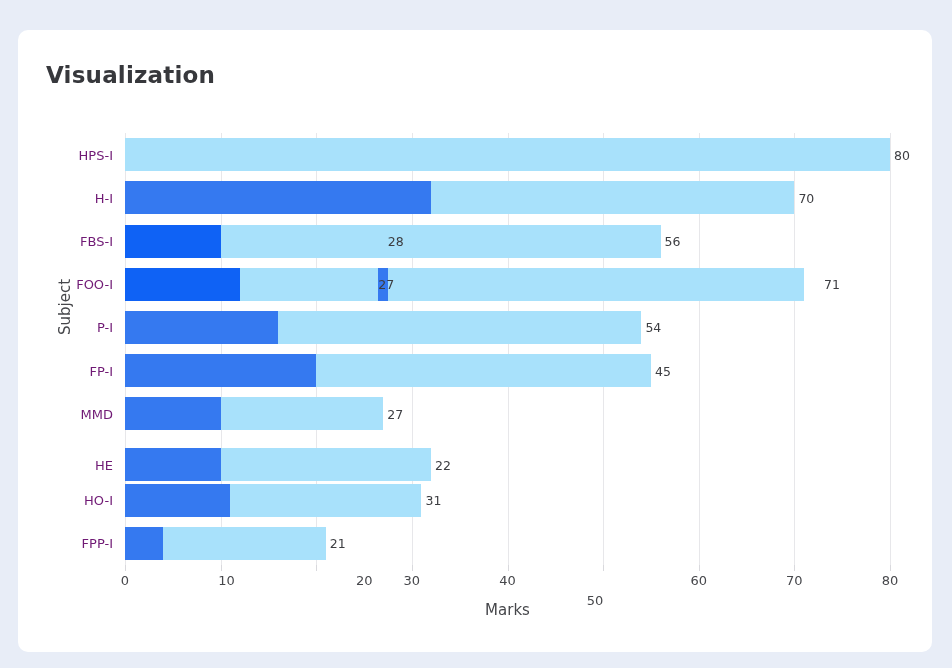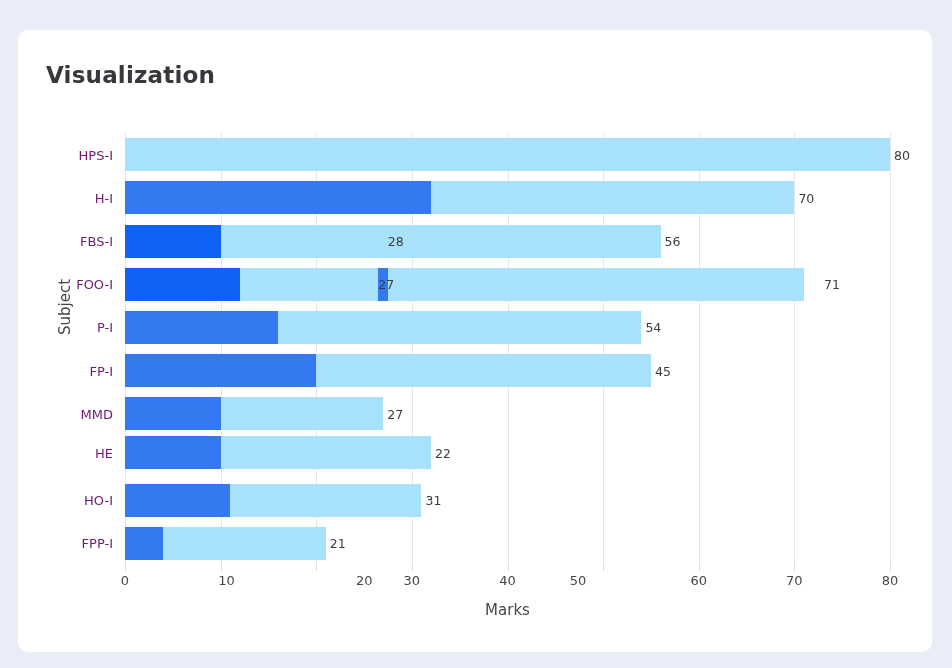--- a/index.html
+++ b/index.html
@@ -155,21 +155,21 @@
         <div class="tick" style="left: 573.75px;"></div>
         <div class="tick" style="left: 669.375px;"></div>
         <div class="tick" style="left: 765px;"></div>
       </div>
     <div id="xticklabels">
         <div class="xtick-label" style="left: 0px;">0</div>
         <div class="xtick-label" style="left: 95.625px; margin-left: 6px;">10</div>
         <div class="xtick-label" style="left: 191.25px; margin-left: 48px;">20</div>
         <div class="xtick-label" style="left: 286.875px;">30</div>
         <div class="xtick-label" style="left: 382.5px;">40</div>
-        <div class="xtick-label" style="left: 453px;">50</div>
+        <div class="xtick-label" style="left: 470px; margin-top: 20px;">50</div>
         <div class="xtick-label" style="left: 573.75px;">60</div>
         <div class="xtick-label" style="left: 669.375px;">70</div>
         <div class="xtick-label" style="left: 765px;">80</div>
       </div>
     <div id="bars">
         <div class="row" style="top: 5.1px;">
           <div class="ylabel">HPS-I</div>
           <div class="seg" style="left: 0px; width: 765px; background: rgb(168, 225, 251);"></div>
           <div class="bar-label" style="left: 769px;">80</div>
         </div>
@@ -205,21 +205,21 @@
           <div class="seg" style="left: 0px; width: 191.25px; background: rgb(53, 121, 240);"></div>
           <div class="seg" style="left: 191.25px; width: 334.688px; background: rgb(168, 225, 251);"></div>
           <div class="bar-label" style="left: 529.938px;">45</div>
         </div>
         <div class="row" style="top: 264.3px;">
           <div class="ylabel">MMD</div>
           <div class="seg" style="left: 0px; width: 95.625px; background: rgb(53, 121, 240);"></div>
           <div class="seg" style="left: 95.625px; width: 162.562px; background: rgb(168, 225, 251);"></div>
           <div class="bar-label" style="left: 262.188px;">27</div>
         </div>
-        <div class="row" style="top: 303px;">
+        <div class="row" style="top: 315px;">
           <div class="ylabel">HE</div>
           <div class="seg" style="left: 0px; width: 95.625px; background: rgb(53, 121, 240);"></div>
           <div class="seg" style="left: 95.625px; width: 210.375px; background: rgb(168, 225, 251);"></div>
           <div class="bar-label" style="left: 310px;">22</div>
         </div>
         <div class="row" style="top: 350.7px;">
           <div class="ylabel">HO-I</div>
           <div class="seg" style="left: 0px; width: 105.188px; background: rgb(53, 121, 240);"></div>
           <div class="seg" style="left: 105.188px; width: 191.25px; background: rgb(168, 225, 251);"></div>
           <div class="bar-label" style="left: 300.438px;">31</div>

